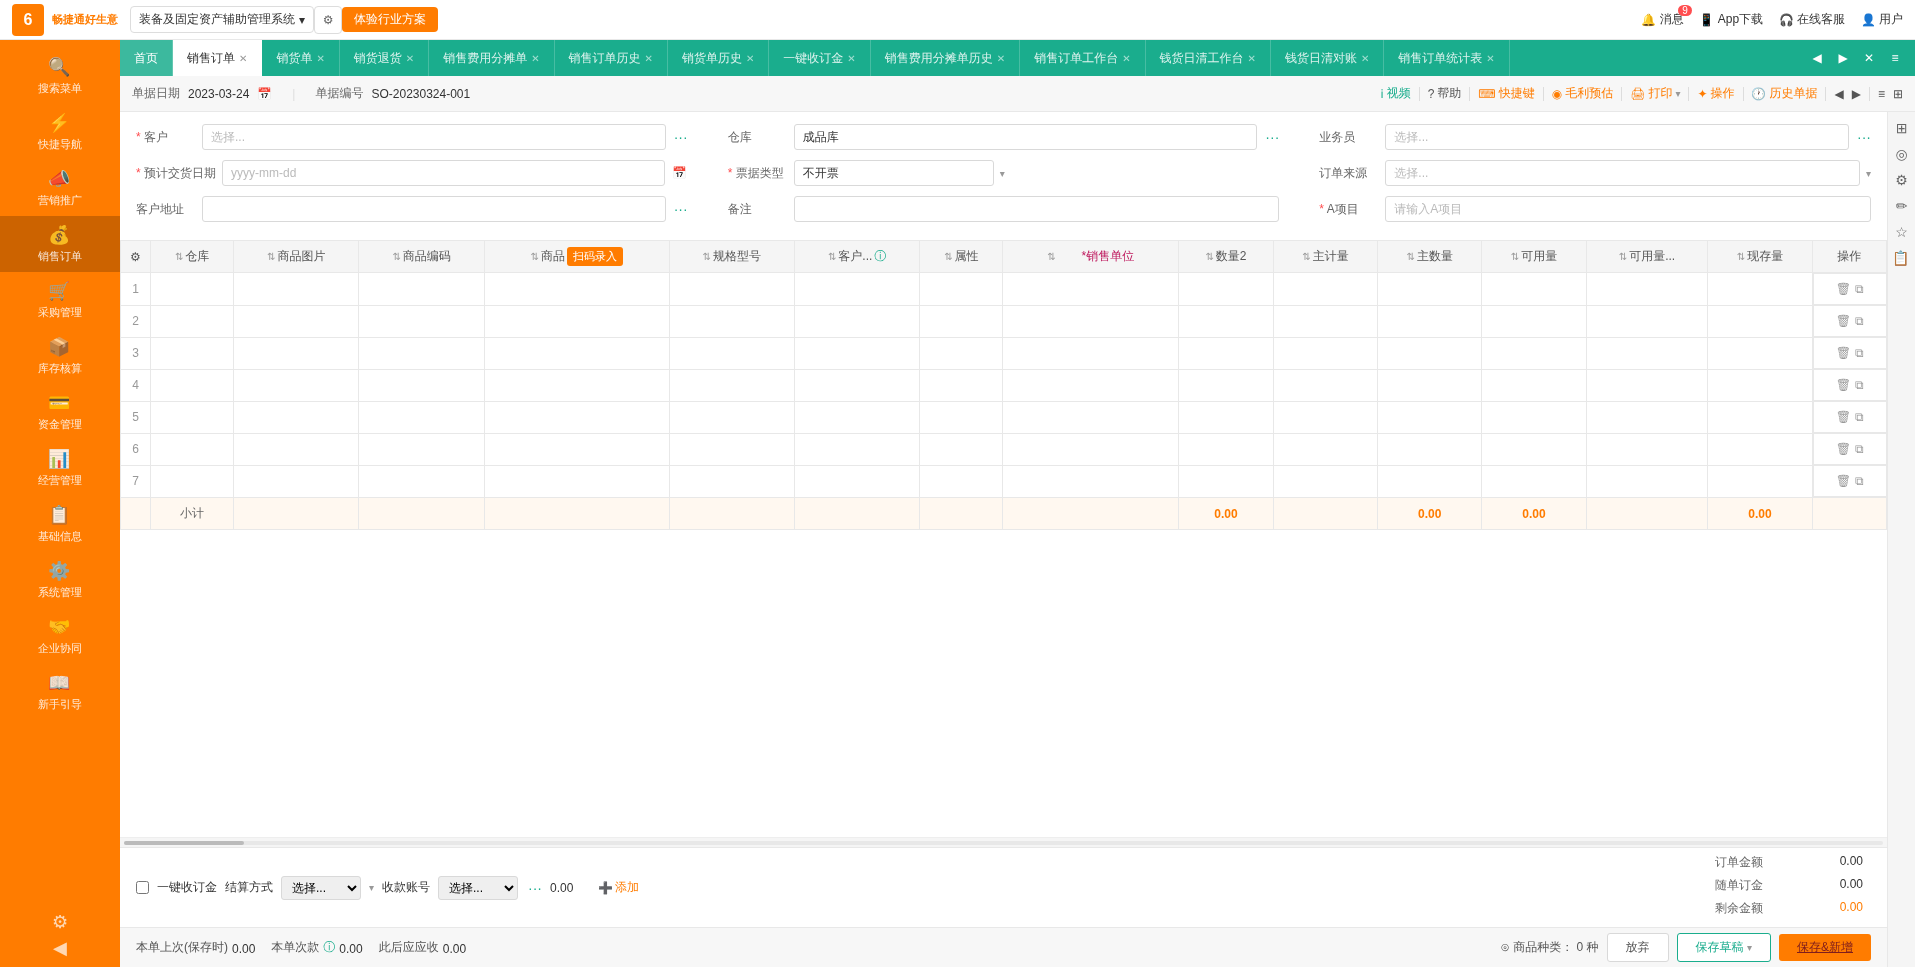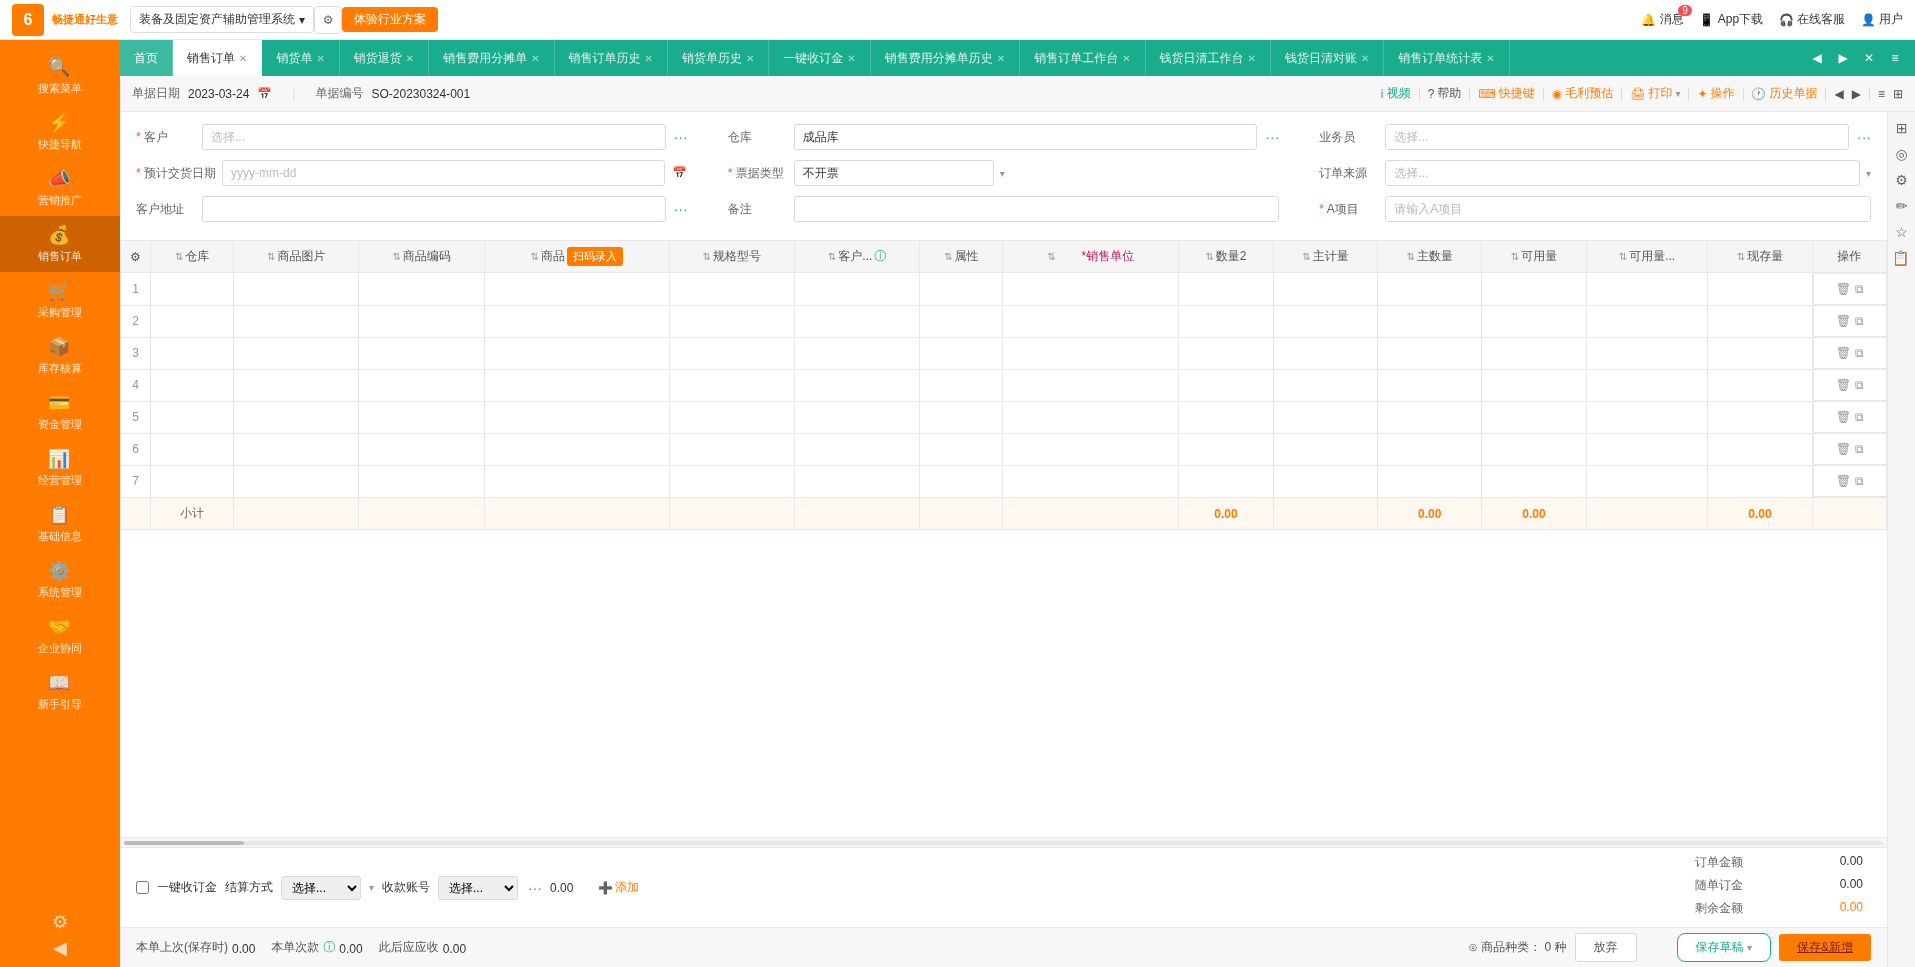--- a/index.html
+++ b/index.html
@@ -81,37 +81,37 @@
     .th-inner { display: flex; align-items: center; justify-content: center; gap: 2px; }
 
     
     .subtotal-row td { background: #fff8f0; font-weight: bold; color: #ff7c00; }
     .subtotal-label { color: #666; font-weight: normal; }
 
     
     .bottom-bar { height: 40px; background: #f7f7f7; border-top: 1px solid #e8e8e8; display: flex; align-items: center; padding: 0 16px; gap: 16px; flex-shrink: 0; }
     .bottom-info { display: flex; align-items: flex-end; gap: 4px; font-size: 12px; color: #555; }
     .bottom-info .val { color: #333; }
-    .order-summary-row { display: flex; justify-content: space-between; gap: 60px; margin-bottom: 4px; }
+    .order-summary-row { display: flex; justify-content: space-between; gap: 40px; margin-bottom: 4px; }
     .order-summary-label { color: #666; }
     .order-summary-value { color: #333; min-width: 60px; text-align: right; }
     .order-summary-value.orange { color: #ff7c00; }
 
     
     .payment-row { display: flex; align-items: center; gap: 8px; padding: 6px 16px; background: #fff; border-top: 1px solid #e8e8e8; flex-shrink: 0; }
     .payment-checkbox { cursor: pointer; }
     .payment-label { font-size: 12px; color: #333; }
     .payment-select { border: 1px solid #d9d9d9; border-radius: 3px; padding: 2px 6px; font-size: 12px; height: 24px; min-width: 80px; }
     .payment-amount { color: #333; font-size: 12px; min-width: 40px; }
     .add-btn { color: #ff7c00; cursor: pointer; font-size: 12px; display: flex; align-items: center; gap: 2px; }
 
     
     .action-btns { margin-left: auto; display: flex; align-items: center; gap: 8px; }
     .btn-discard { padding: 5px 18px; border: 1px solid #d9d9d9; border-radius: 3px; background: white; cursor: pointer; font-size: 12px; color: #555; }
-    .btn-save-draft { padding: 5px 18px; border: 1px solid #1aad8d; border-radius: 8px; background: white; cursor: pointer; font-size: 12px; color: #1aad8d; margin-left: 32px; }
+    .btn-save-draft { padding: 5px 18px; border: 1px solid #1aad8d; border-radius: 3px; background: white; cursor: pointer; font-size: 12px; color: #1aad8d; }
     .btn-save-new { padding: 5px 18px; border-radius: 3px; background: #ff7c00; border: none; cursor: pointer; font-size: 12px; color: #7f1d1d; text-decoration: underline; }
 
     .scrollbar-row { height: 10px; background: #f5f5f5; border-top: 1px solid #eee; display: flex; align-items: center; padding: 0 4px; }
     .scrollbar-track { flex: 1; height: 4px; background: #e8e8e8; border-radius: 2px; }
     .scrollbar-thumb { width: 120px; height: 4px; background: #bbb; border-radius: 2px; }
 
     .content-body { flex: 1; display: flex; overflow: hidden; position: relative; }
     .main-content { flex: 1; overflow: hidden; display: flex; flex-direction: column; }
 
     .info-icon { color: #1aad8d; cursor: pointer; }

